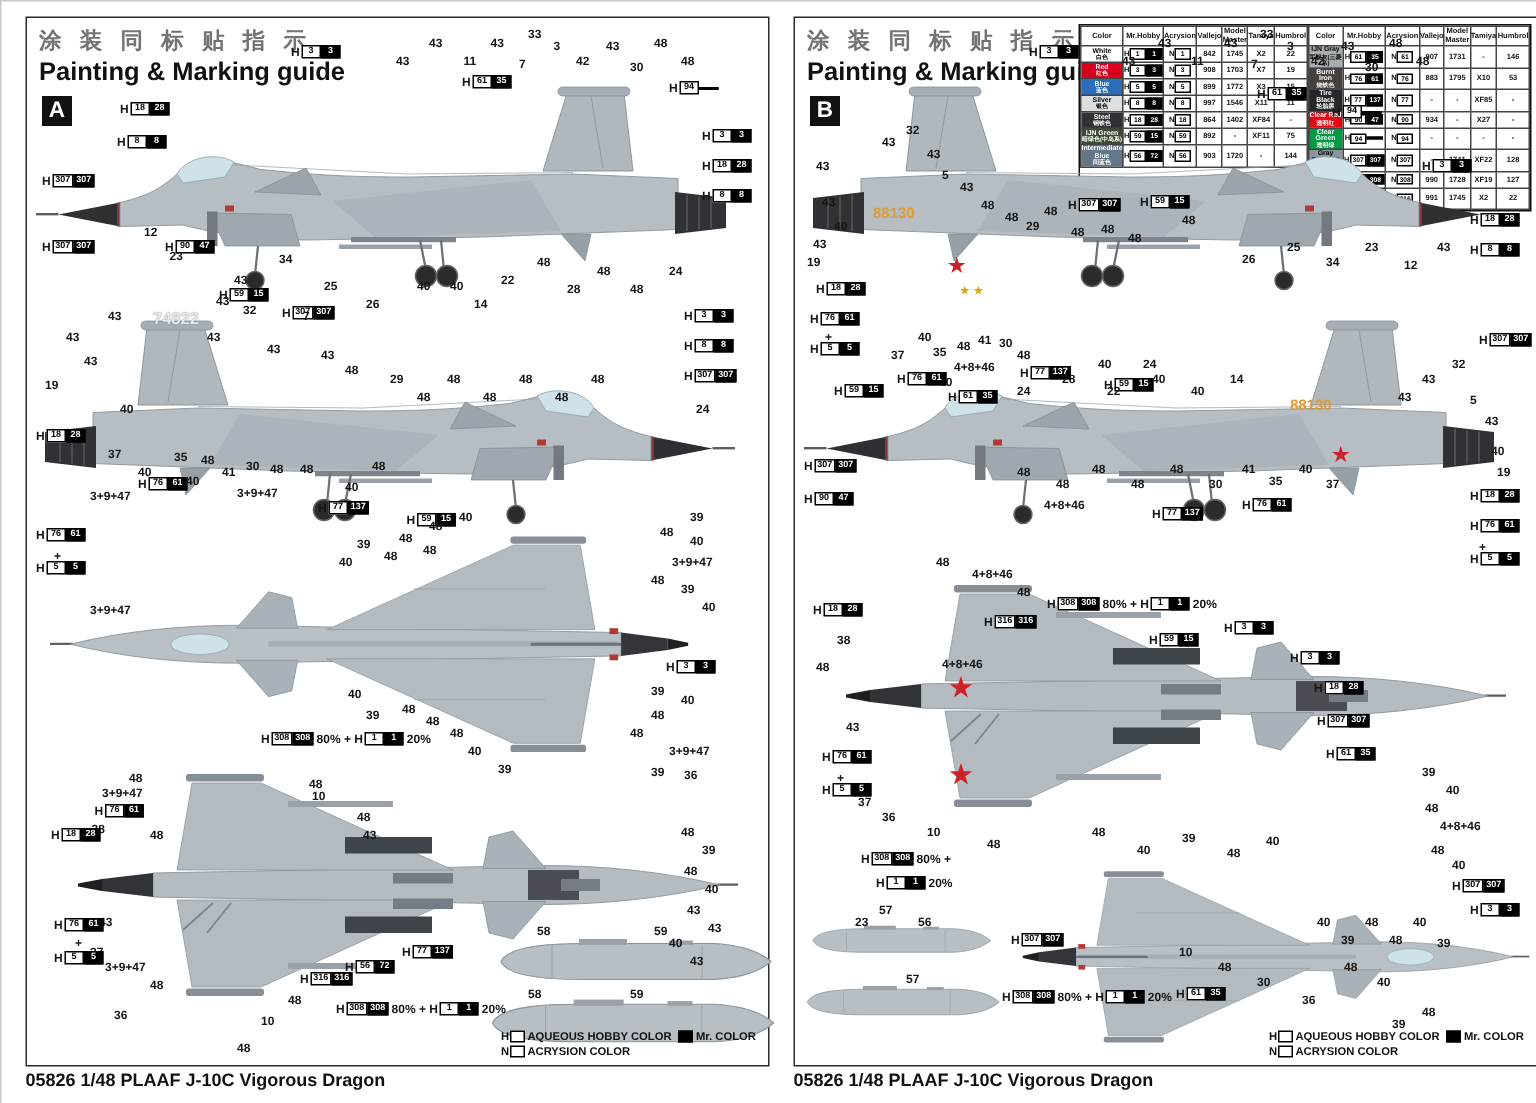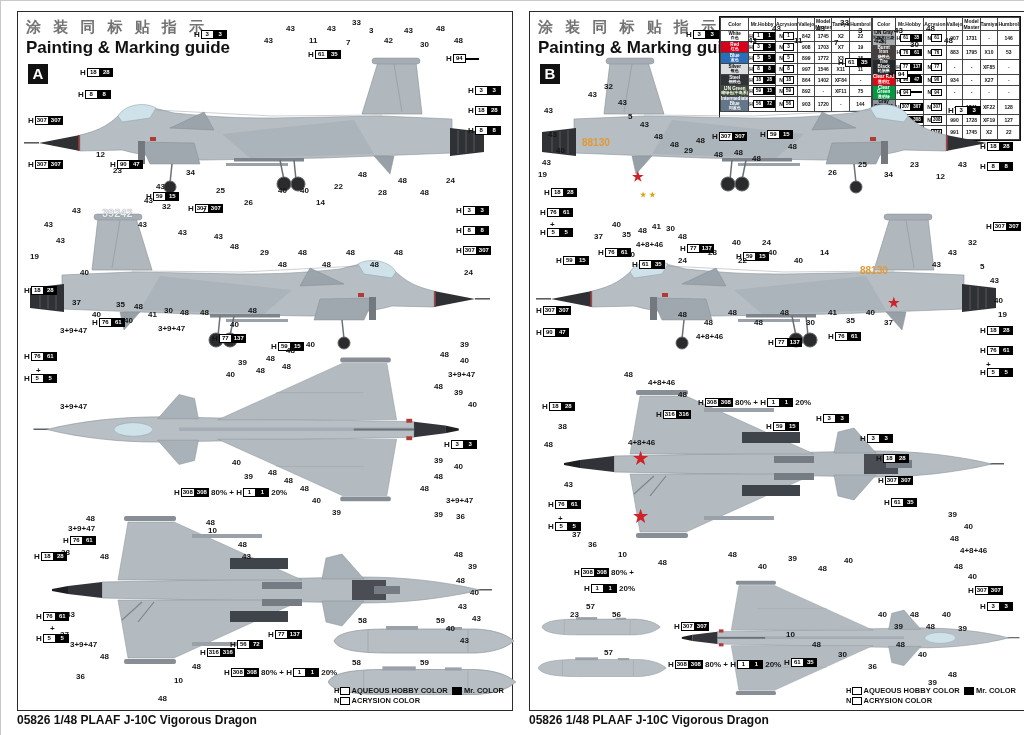--- a/index.html
+++ b/index.html
@@ -241,21 +241,21 @@
             <b>H</b>
             <span class="wb">307</span>
             <span class="bb">307</span>
           </span></div>
         <div class="callout" style="left: 12px; top: 240px;"><span class="t">19</span></div>
         <div class="callout" style="left: 26px; top: 208px;"><span class="t">43</span></div>
         <div class="callout" style="left: 54px; top: 194px;"><span class="t">43</span></div>
         <div class="callout" style="left: 38px; top: 224px;"><span class="t">43</span></div>
         <div class="callout" style="left: 62px; top: 256px;"><span class="t">40</span></div>
         <div class="callout" style="left: 24px; top: 272px;"><span class="t">43</span></div>
-        <div class="callout tail-a" style="left: 84px; top: 197px;"><span class="t">39242</span></div>
+        <div class="callout tail-a" style="left: 84px; top: 197px;"><span class="t">74822</span></div>
         <div class="callout" style="left: 126px; top: 184px;"><span class="t">43</span></div>
         <div class="callout" style="left: 144px; top: 190px;"><span class="t">32</span></div>
         <div class="callout" style="left: 184px; top: 194px;"><span class="t">7</span></div>
         <div class="callout" style="left: 120px; top: 208px;"><span class="t">43</span></div>
         <div class="callout" style="left: 160px; top: 216px;"><span class="t">43</span></div>
         <div class="callout" style="left: 196px; top: 220px;"><span class="t">43</span></div>
         <div class="callout" style="left: 212px; top: 230px;"><span class="t">48</span></div>
         <div class="callout" style="left: 242px; top: 236px;"><span class="t">29</span></div>
         <div class="callout" style="left: 260px; top: 248px;"><span class="t">48</span></div>
         <div class="callout" style="left: 280px; top: 236px;"><span class="t">48</span></div>

